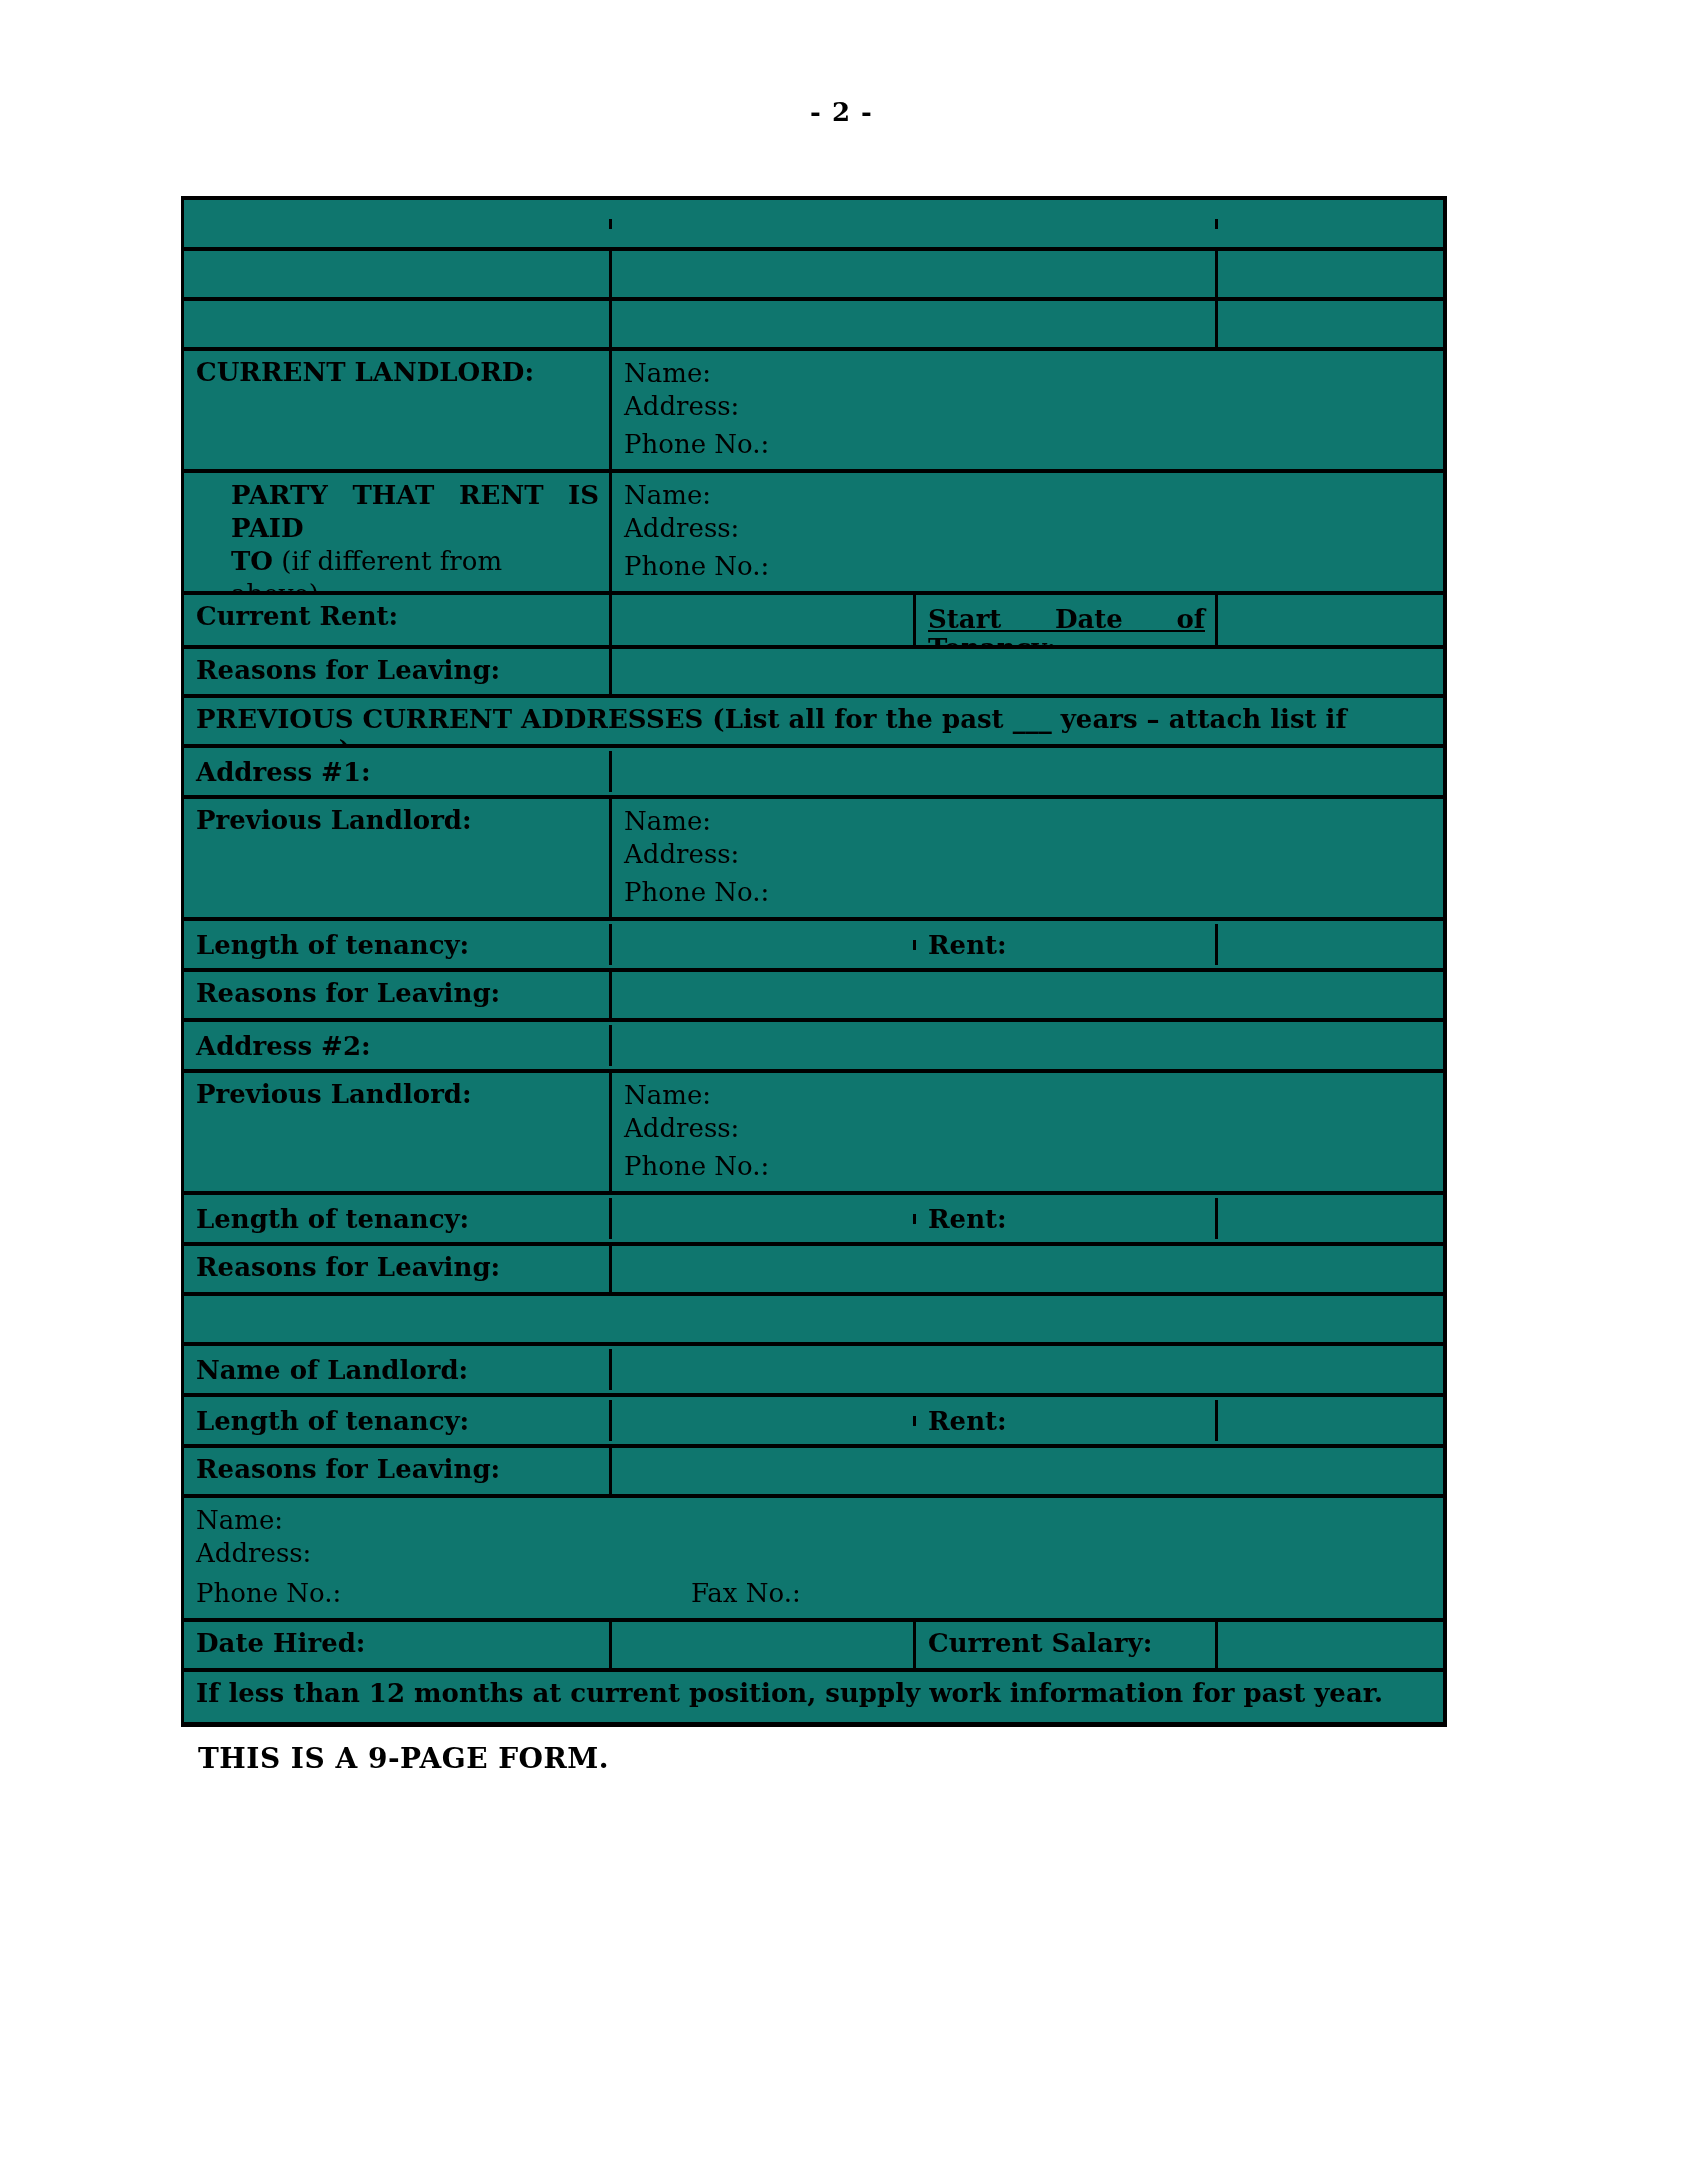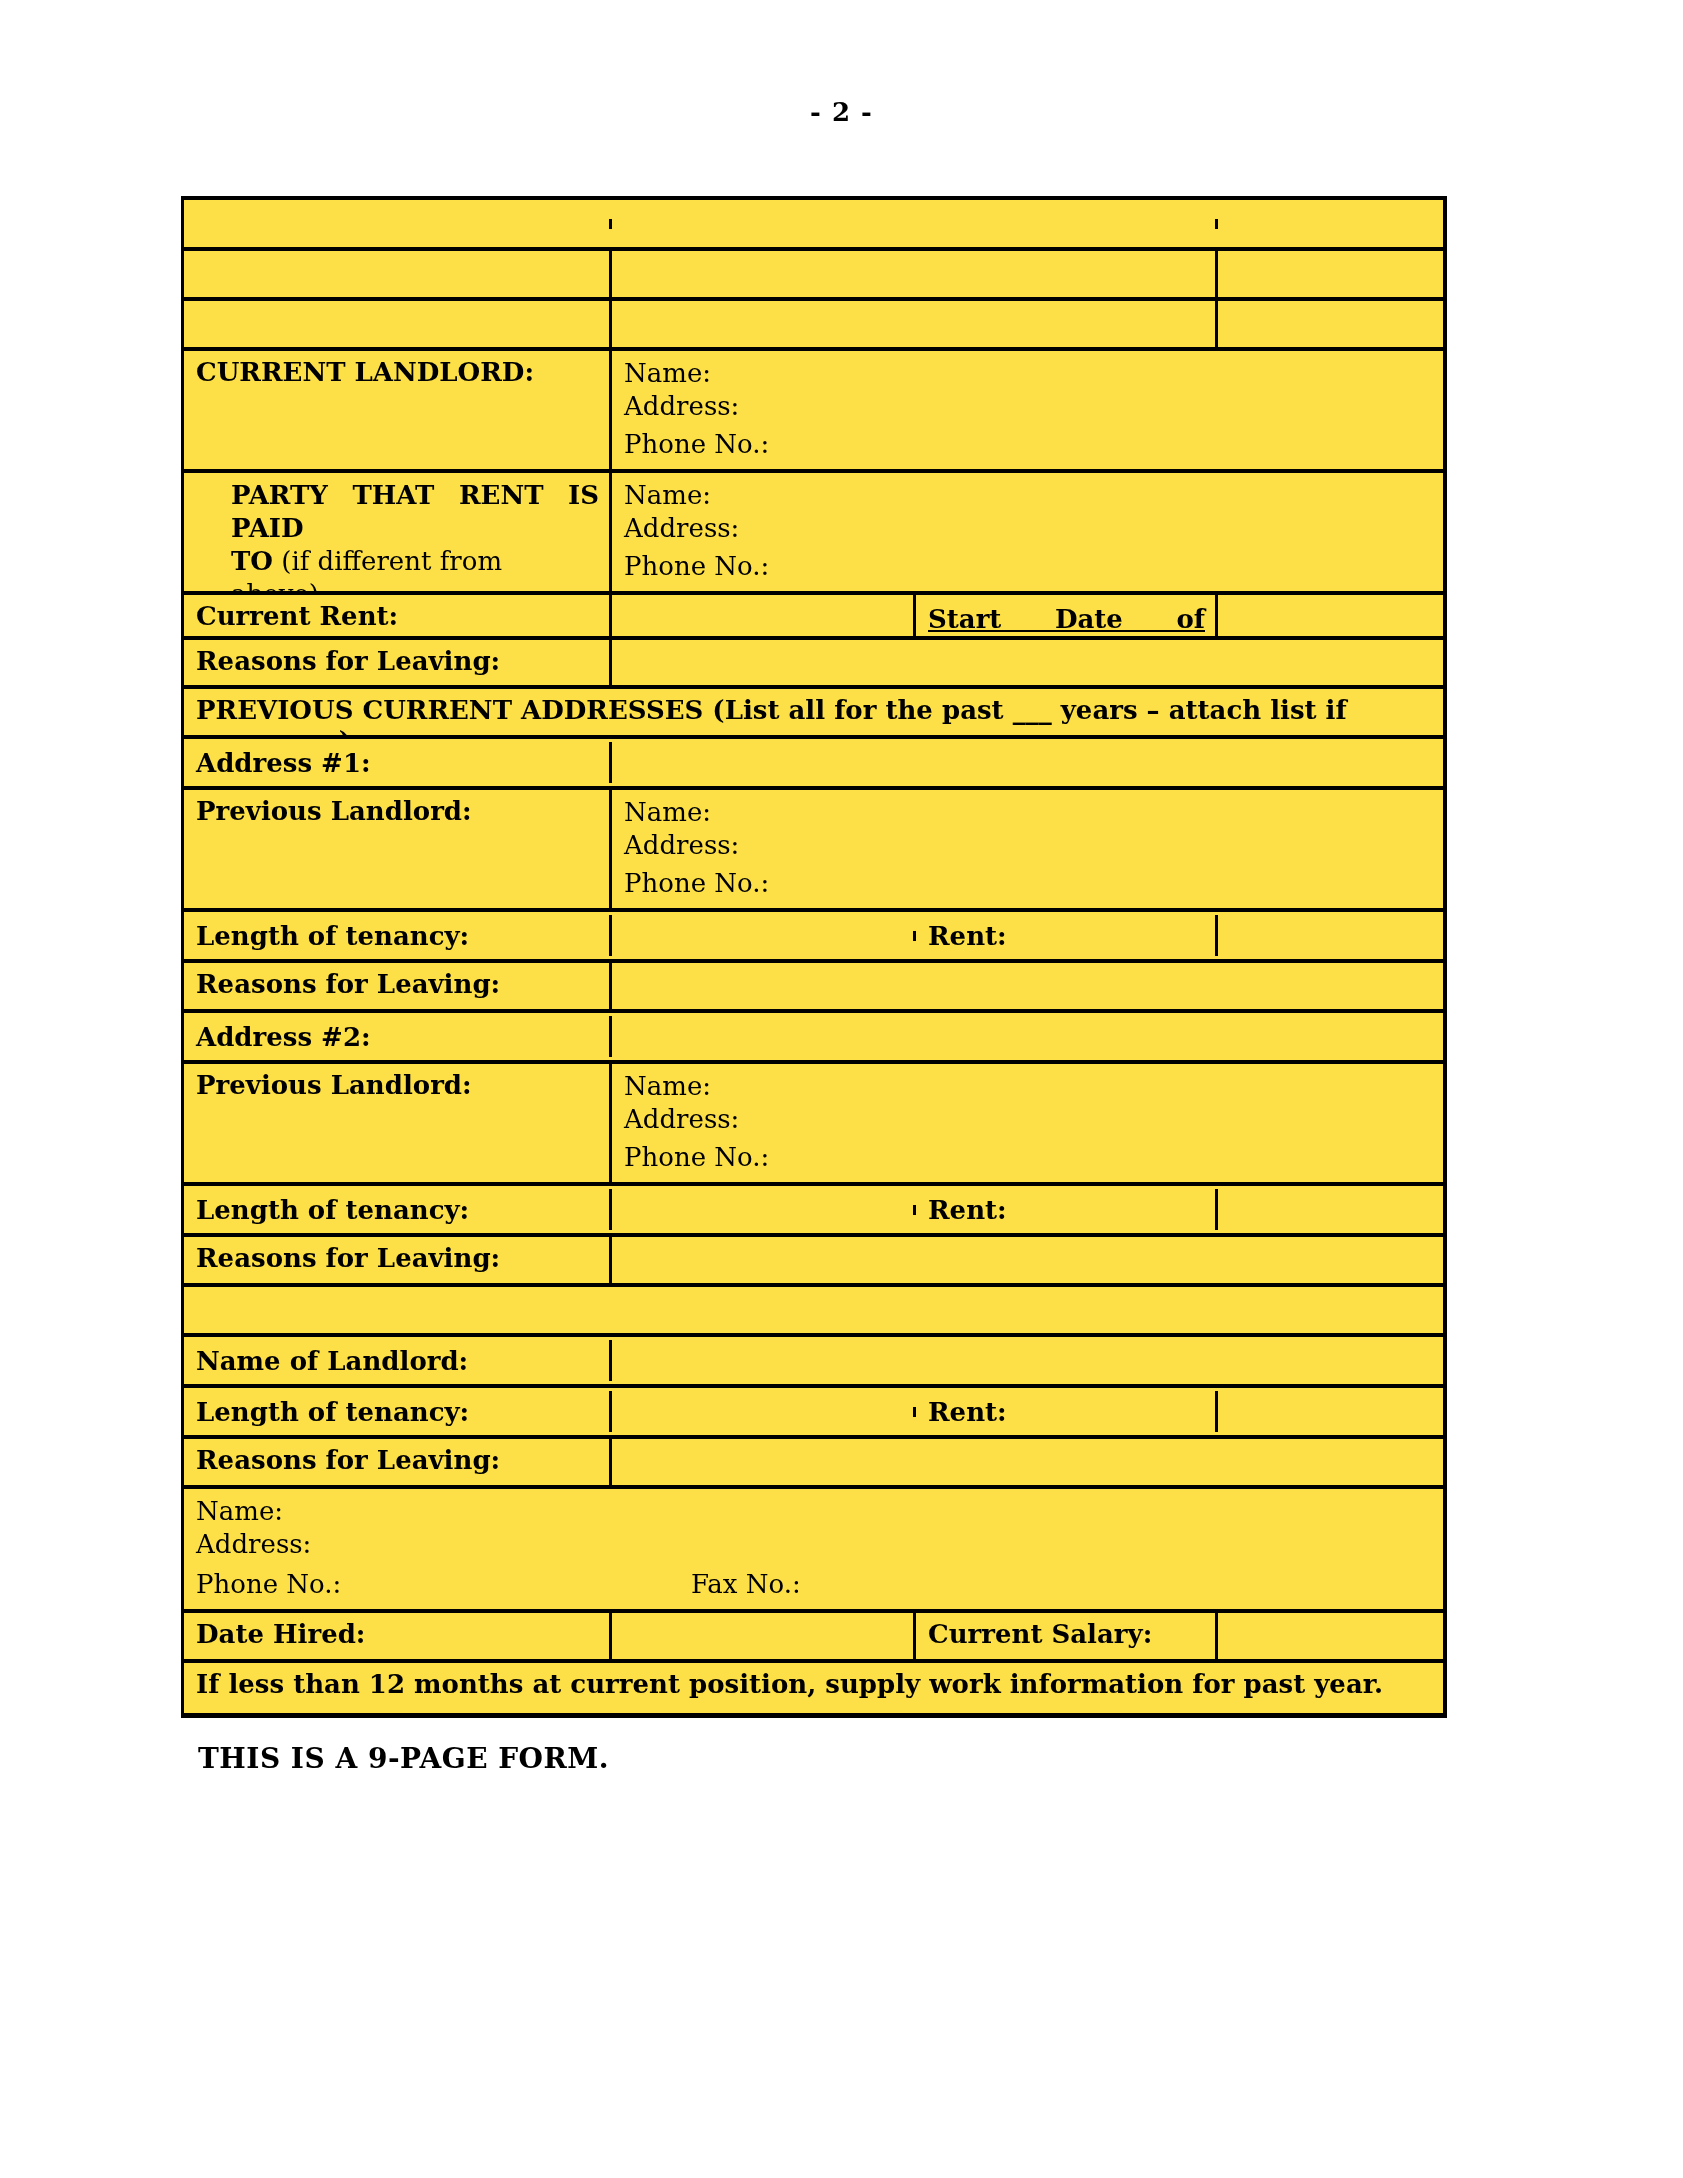--- a/index.html
+++ b/index.html
@@ -17,21 +17,21 @@
     position: absolute; top: 97px; left: 0; width: 100%;
     text-align: center; font-size: 26px; font-weight: bold;
     letter-spacing: 1px;
   }
 
   .ftable {
     position: absolute; left: 181px; top: 196px; width: 1266px;
     border: 4px solid #000;
     border-left-width: 3px;
     border-bottom-width: 5px;
-    background: #fde047;
+    background: #0f766e;
   }
   .row { display: flex; border-bottom: 4px solid #000; overflow: hidden; }
   .row:last-child { border-bottom: none; }
 
   .c {
     border-right: 3px solid #000;
     padding: 6px 10px 4px 12px;
     font-size: 26px; line-height: 31px;
     overflow: hidden; flex: none;
   }
@@ -40,21 +40,21 @@
   .w-a  { width: 428px; }
   .w-b  { width: 304px; }
   .w-c  { width: 302px; }
   .w-bc { width: 606px; }
   .grow { flex: 1 1 auto; }
 
   .lbl { font-weight: bold; }
 
   
   .rh-49 { height: 49px; } .rh-50 { height: 50px; } .rh-51 { height: 50px; }
-  .rh-52 { height: 51px; align-items: center; } .rh-62 { height: 45px; } .rh-123 { height: 122px; }
+  .rh-52 { height: 51px; align-items: center; } .rh-62 { height: 54px; } .rh-123 { height: 122px; }
   .rh-125 { height: 124px; }
 
   
   .stack { display: flex; flex-direction: column; line-height: 33px; padding-bottom: 8px; }
   .stack .bottom { margin-top: auto; }
   .pf { position: relative; }
   .pf .fax { position: absolute; left: 495px; top: 0; }
 
   
   .jline { text-align: justify; text-align-last: justify; }

